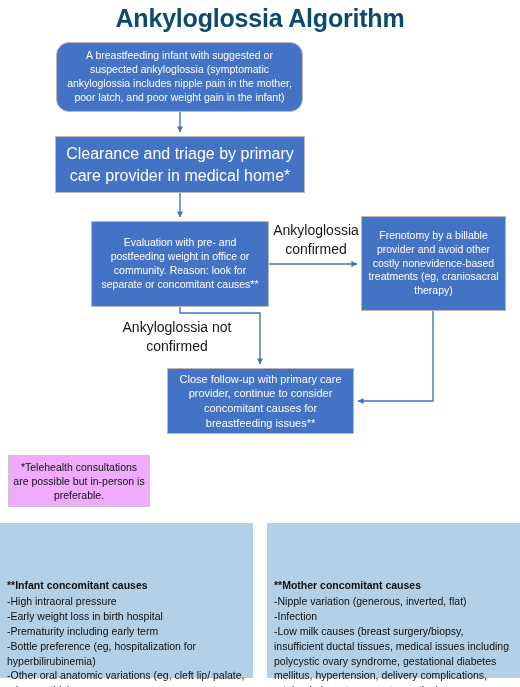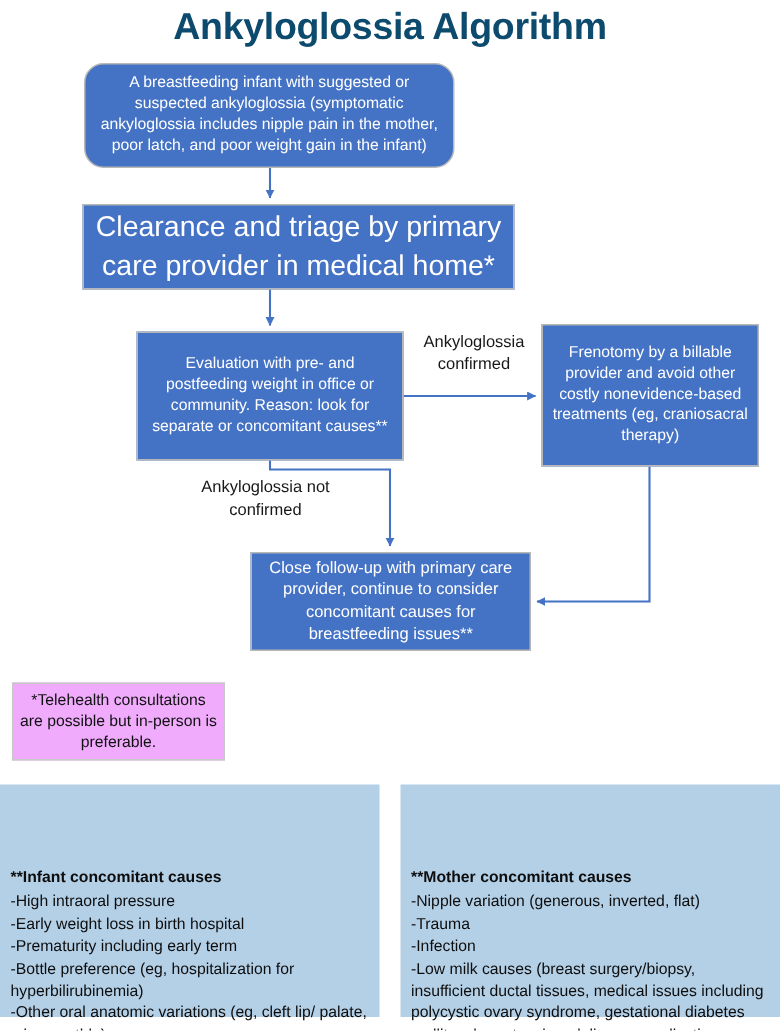--- a/index.html
+++ b/index.html
@@ -49,40 +49,40 @@
     line-height: 1.32;
     padding: 2px 5px;
   }
 
   #box-suspected {
     left: 56px; top: 42px; width: 247px; height: 70px;
     font-size: 10.5px;
     border-radius: 13px;
   }
   #box-clearance {
-    left: 55px; top: 136px; width: 288px; height: 57px;
-    font-size: 19px;
+    left: 55px; top: 136px; width: 250px; height: 57px;
+    font-size: 16px;
   }
   #box-evaluation {
     left: 91px; top: 221px; width: 178px; height: 86px;
     font-size: 10.5px;
   }
   #box-frenotomy {
     left: 361px; top: 216px; width: 145px; height: 95px;
     font-size: 10.5px;
   }
   #box-followup {
     left: 167px; top: 368px; width: 187px; height: 66px;
     font-size: 11px;
   }
 
   
   .edge-label {
     position: absolute;
-    font-size: 11px;
+    font-size: 14px;
     color: #171717;
     text-align: center;
     line-height: 1.35;
   }
   #label-confirmed {
     left: 272px; top: 221px; width: 88px;
   }
   #label-not-confirmed {
     left: 118px; top: 318px; width: 118px;
   }
@@ -186,18 +186,17 @@
     <span class="legend-line">-High intraoral pressure</span>
     <span class="legend-line">-Early weight loss in birth hospital</span>
     <span class="legend-line">-Prematurity including early term</span>
     <span class="legend-line">-Bottle preference (eg, hospitalization for hyperbilirubinemia)</span>
     <span class="legend-line">-Other oral anatomic variations (eg, cleft lip/ palate, micrognathla)</span>
   </div>
 
   <div class="legend-panel" id="panel-mother">
     <span class="legend-title">**Mother concomitant causes</span>
     <span class="legend-line">-Nipple variation (generous, inverted, flat)</span>
-    <span class="legend-line">-Trauma</span>
     <span class="legend-line">-Infection</span>
     <span class="legend-line">-Low milk causes (breast surgery/biopsy, insufficient ductal tissues, medical issues including polycystic ovary syndrome, gestational diabetes mellitus, hypertension, delivery complications, retained placenta, or contraception)</span>
   </div>
 
 </div>
 
 </body></html>

